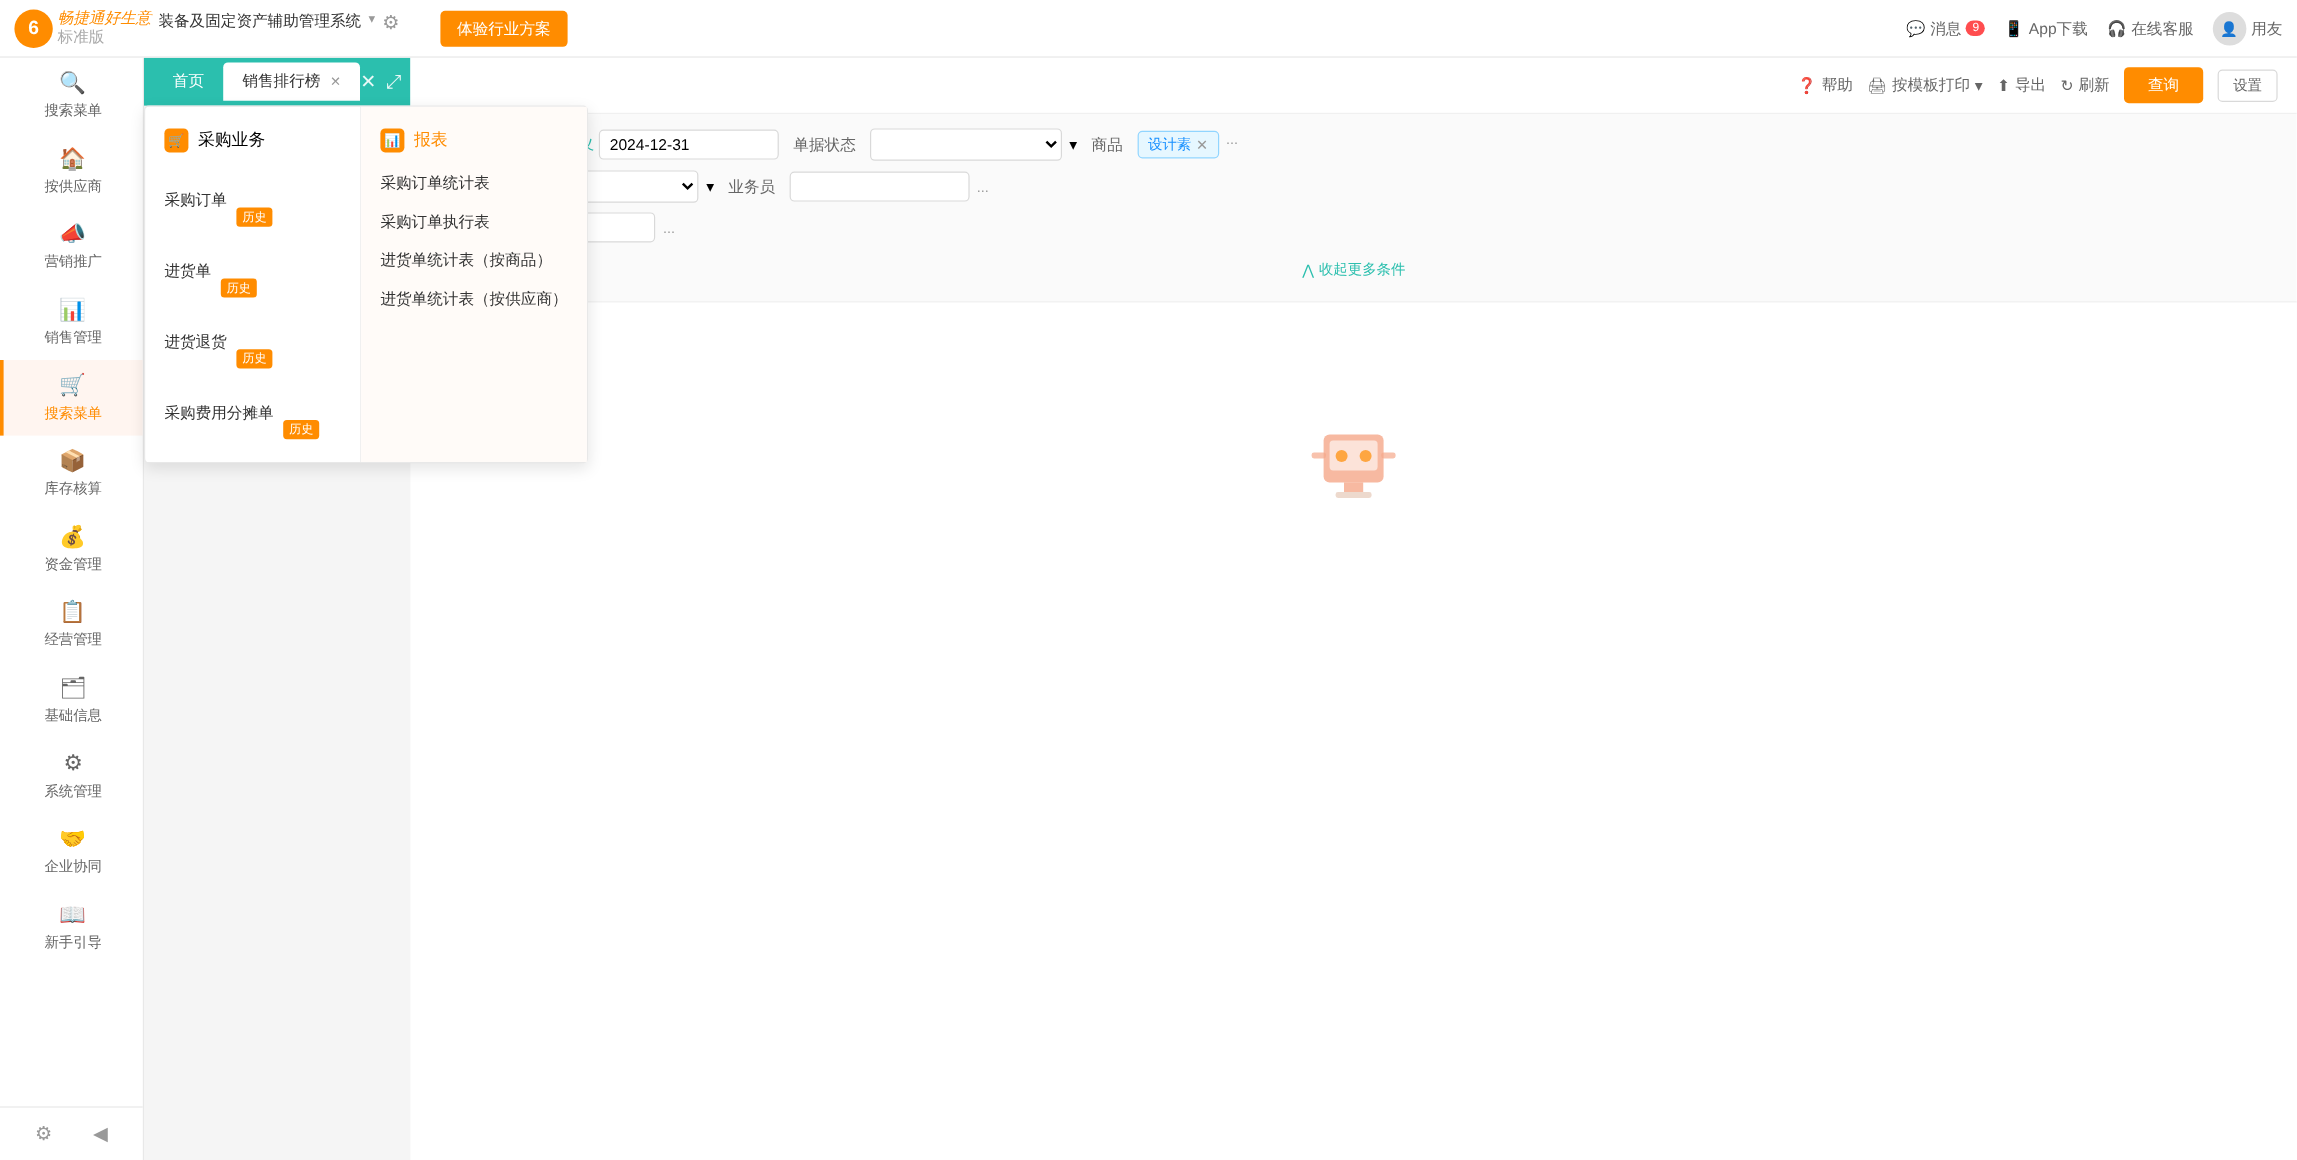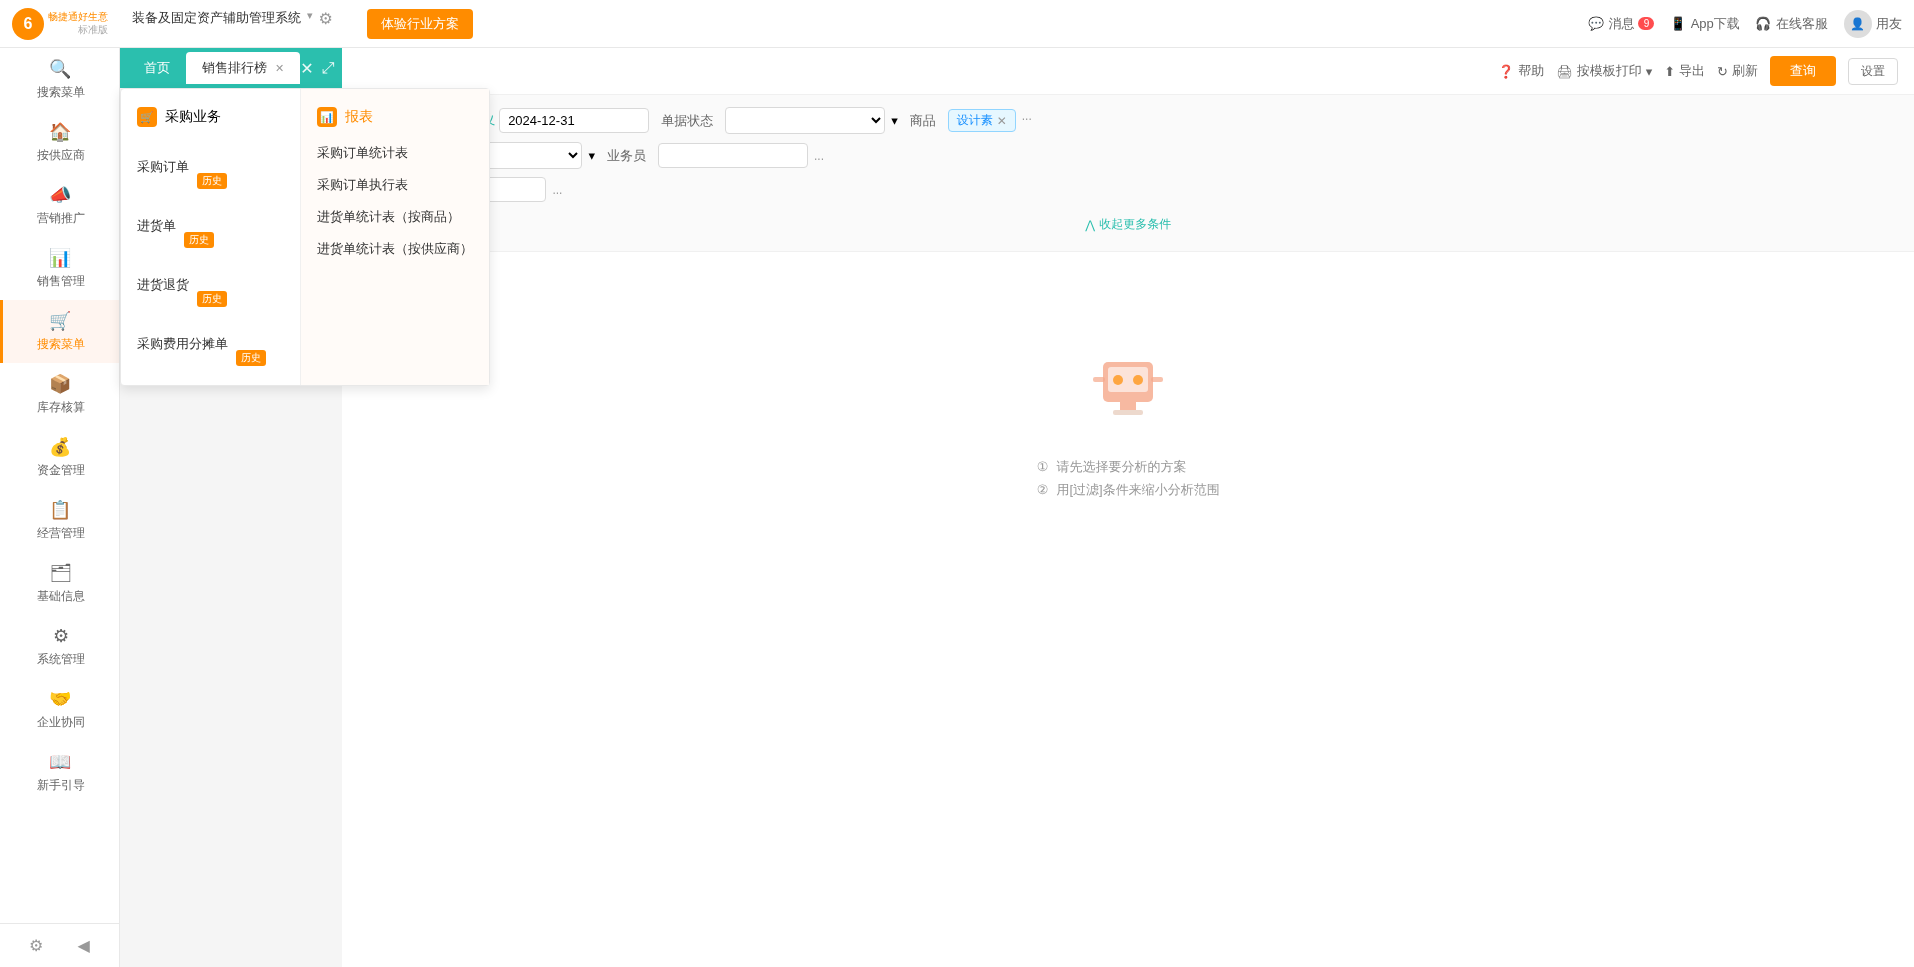--- a/index.html
+++ b/index.html
@@ -24,22 +24,22 @@
       flex-shrink: 0;
     }
     .logo-icon {
       width: 32px; height: 32px;
       background: #ff8c00;
       border-radius: 50%;
       display: flex; align-items: center; justify-content: center;
       color: white; font-size: 16px; font-weight: bold;
       margin-right: 4px;
     }
-    .logo-text { font-size: 10px; color: #ff8c00; line-height: 1.2; }
-    .logo-sub { font-size: 10px; color: #aaa; text-align: right; }
+    .logo-text { font-size: 13px; color: #ff8c00; line-height: 1.2; font-style: italic; }
+    .logo-sub { font-size: 13px; color: #aaa; }
     .system-title {
       display: flex; align-items: flex-start; gap: 6px;
       color: #333; font-size: 13px;
       flex: 1;
     }
     .system-title .arrow { color: #999; font-size: 11px; }
     .settings-icon { color: #999; font-size: 16px; cursor: pointer; margin-right: 12px; }
     .trial-btn {
       background: #ff8c00;
       color: white;
@@ -491,24 +491,20 @@
           <rect x="25" y="30" width="50" height="40" rx="5" fill="#f5a88a" opacity="0.8"></rect>
           <rect x="30" y="35" width="40" height="25" rx="3" fill="#fff" opacity="0.6"></rect>
           <circle cx="40" cy="48" r="5" fill="#ff8c00" opacity="0.7"></circle>
           <circle cx="60" cy="48" r="5" fill="#ff8c00" opacity="0.7"></circle>
           <rect x="42" y="70" width="16" height="8" fill="#f5a88a" opacity="0.8"></rect>
           <rect x="35" y="78" width="30" height="5" rx="2" fill="#e8d0c0" opacity="0.8"></rect>
           <rect x="15" y="45" width="12" height="5" rx="2" fill="#f5a88a" opacity="0.7"></rect>
           <rect x="73" y="45" width="12" height="5" rx="2" fill="#f5a88a" opacity="0.7"></rect>
         </svg>
       </div>
-      <div class="empty-tips">
-        <div><span class="bullet">①</span><span>请先选择要分析的方案</span></div>
-        <div><span class="bullet">②</span><span>用[过滤]条件来缩小分析范围</span></div>
-      </div>
     </div>
   </div>
 </div>
 
 <div class="dropdown-menu">
 
   <div class="dropdown-col">
     <div class="dropdown-header">
       <div class="header-icon">🛒</div>
       <span>采购业务</span>

